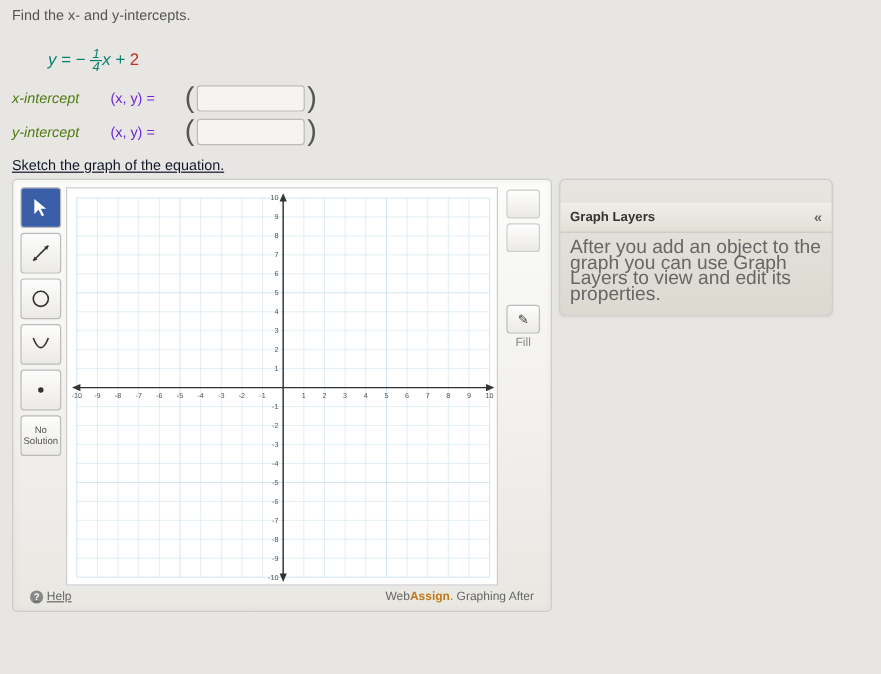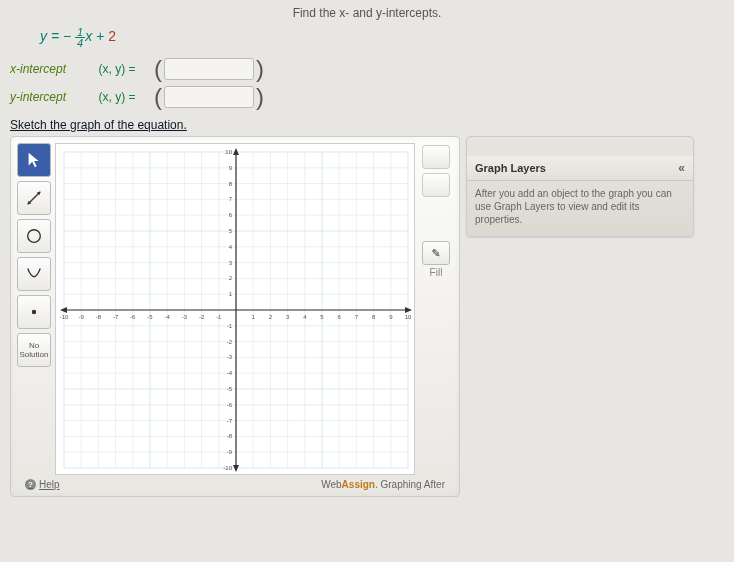--- a/index.html
+++ b/index.html
@@ -6,29 +6,29 @@
   body {
     font-family: Arial, sans-serif;
     background: #e8e6e3;
     width: 734px;
     height: 562px;
     padding: 6px 10px;
     font-size: 12px;
     color: #333;
     overflow: hidden;
   }
-  .prompt { color: #555; margin-bottom: 7px; font-size: 12px; text-align: center; }
+  .prompt { color: #555; margin-bottom: 20px; font-size: 12px; }
   .eq-row { margin: 4px 0 10px 30px; font-style: italic; color: #0a7f6f; font-size: 14px; }
   .eq-row .frac { display:inline-block; vertical-align:middle; text-align:center; line-height:10px; font-size:11px; color:#0a7f6f;}
   .eq-row .frac .num { display:block; border-bottom:1px solid #0a7f6f; padding:0 2px;}
   .eq-row .frac .den { display:block; padding:0 2px;}
   .eq-row .const { color:#c03020; font-style:normal; }
   .intercept-row { display:flex; align-items:center; margin:6px 0; gap:12px; }
   .intercept-row .lbl1 { color:#4d7c0f; font-style:italic; width:70px; }
-  .intercept-row .lbl2 { color:#15803d; width:50px;text-align:center; }
+  .intercept-row .lbl2 { color:#6d28d9; width:50px; }
   .paren-input { display:flex; align-items:center; }
   .paren-input .paren { font-size:24px; color:#555; line-height:20px;}
   .paren-input input {
     width:90px; height:22px;
     background:#f5f4f1;
     border:1px solid #bbb;
     border-radius:3px;
     margin:0 2px;
     padding:2px 4px;
     font-size:12px;
@@ -80,21 +80,21 @@
     box-shadow:0 1px 2px rgba(0,0,0,.1);
   }
   .layers-head {
     padding:5px 8px;
     display:flex; justify-content:space-between; align-items:center;
     border-bottom:1px solid #ccc9c1;
     font-weight:bold; color:#333;
     background:linear-gradient(#efede8,#e3e0d8);
     margin-top:19px;
   }
-  .layers-body { padding:6px 8px 10px 8px; color:#666; font-size:10px; line-height:13px;}
+  .layers-body { padding:6px 8px 10px 8px; color:#666; font-size:16px; line-height:13px;}
   .collapse-ico { font-size:12px; color:#666; }
 </style>
 </head>
 <body>
 
 <div class="prompt">Find the x- and y-intercepts.</div>
 
 <div class="eq-row">
   <span>y = −</span>
   <span class="frac">

